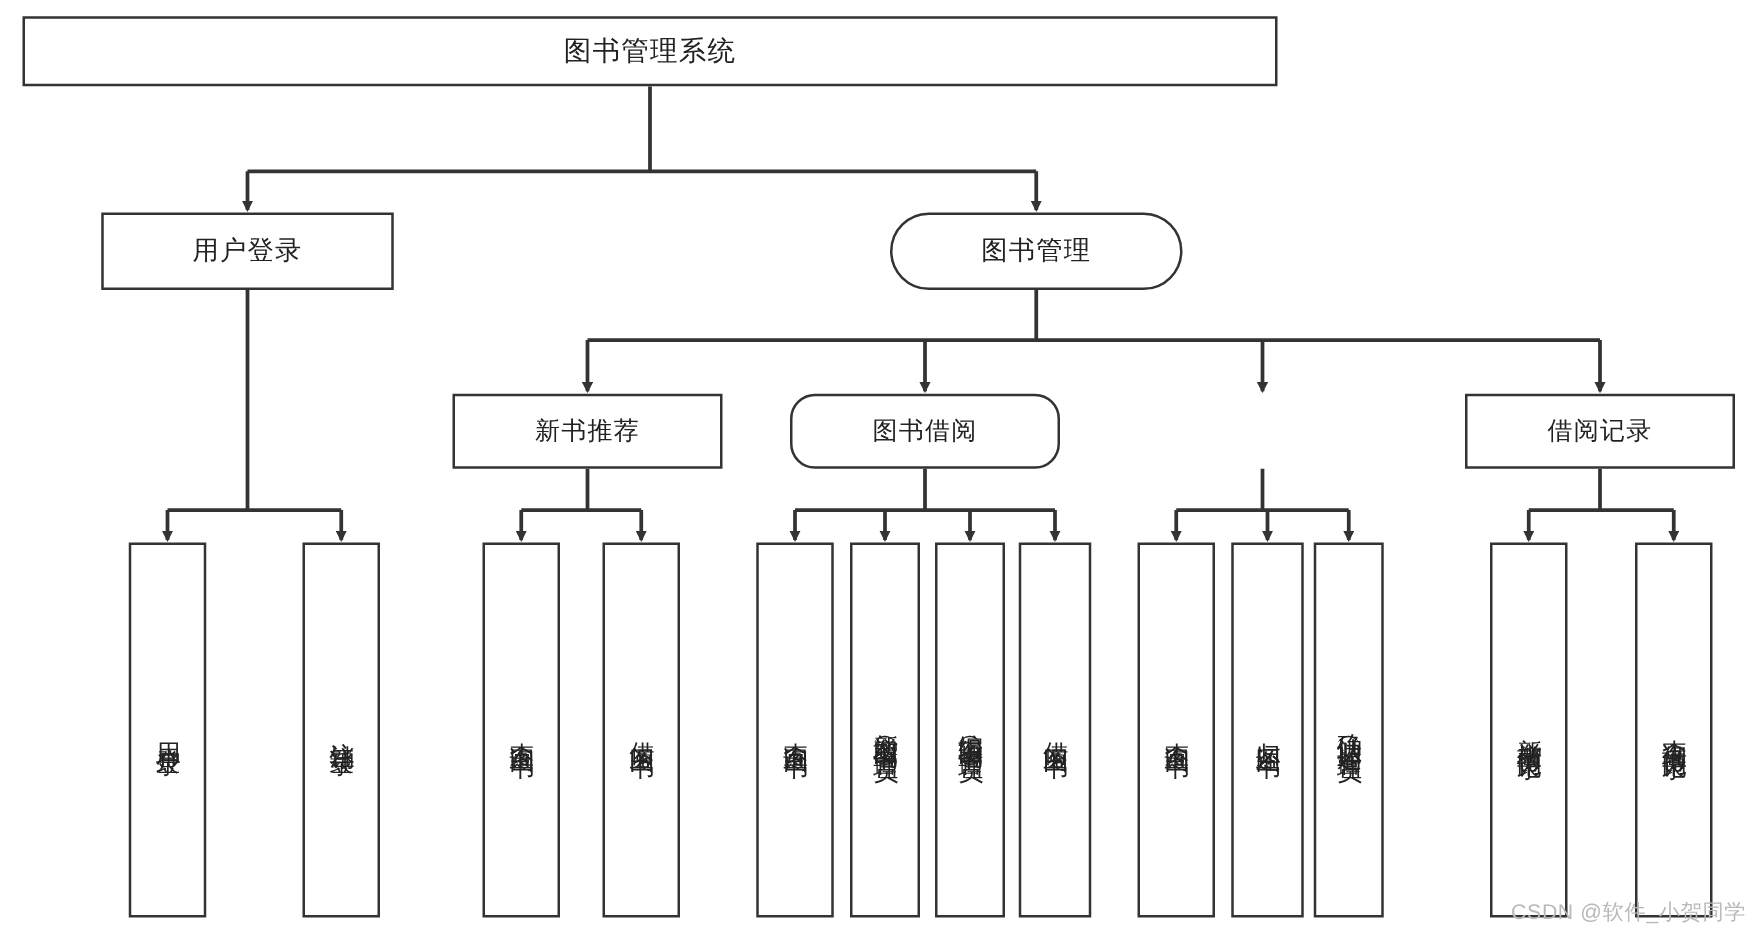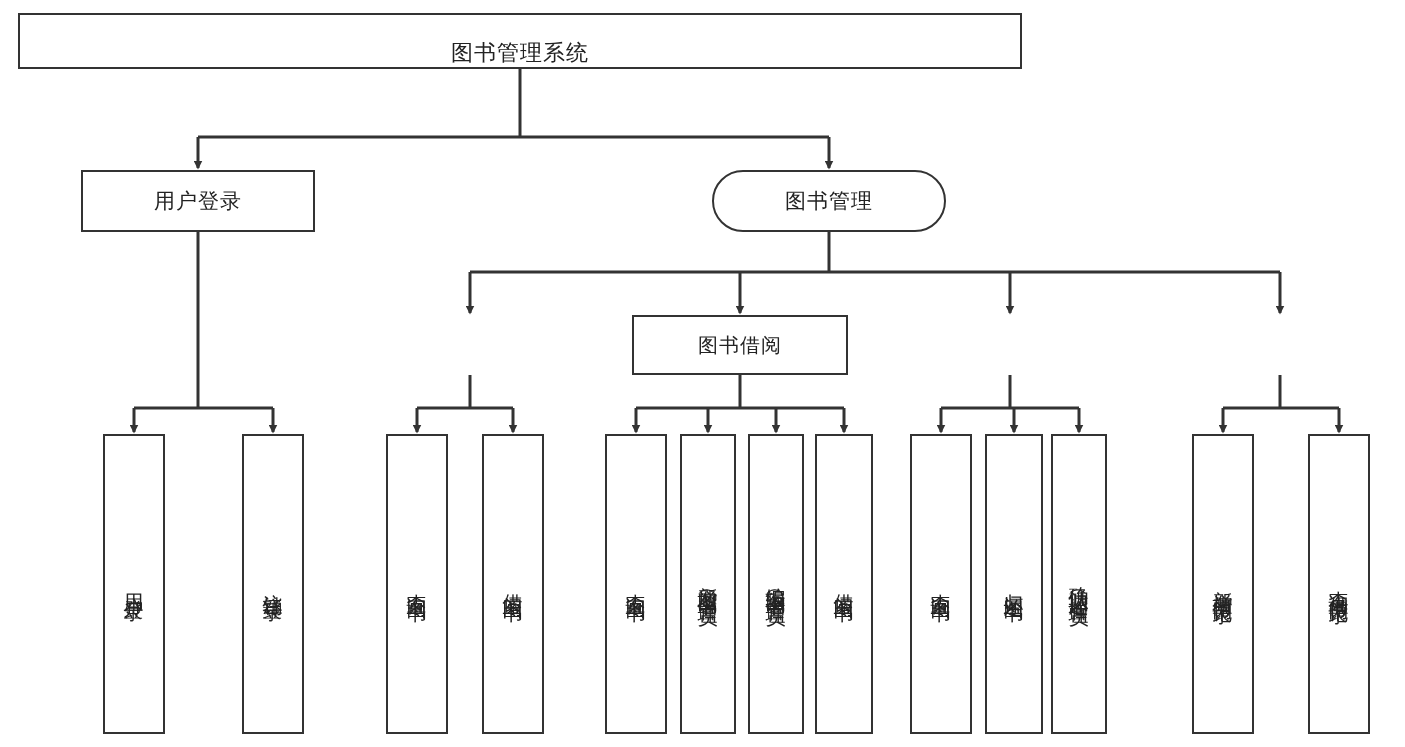--- a/index.html
+++ b/index.html
@@ -113,33 +113,39 @@
         <path d="M 941 408 L 941 432" marker-end="url(#arrowhead)"></path>
         <path d="M 1014 408 L 1014 432" marker-end="url(#arrowhead)"></path>
         <path d="M 1079 408 L 1079 432" marker-end="url(#arrowhead)"></path>
         <path d="M 1280 375 L 1280 408"></path>
         <path d="M 1223 408 L 1339 408"></path>
         <path d="M 1223 408 L 1223 432" marker-end="url(#arrowhead)"></path>
         <path d="M 1339 408 L 1339 432" marker-end="url(#arrowhead)"></path>
       </g>
   </svg>
 
-  <div class="node root" id="node-root" style="left: 18px; top: 13px; width: 1004px; height: 56px; align-items: flex-end;">
+  <div class="node root" id="node-root" style="left: 18px; top: 13px; width: 1004px; height: 56px;">
     <span class="label">图书管理系统</span>
   </div>
 
   <div class="node level2" id="l2-0" style="left: 81px; top: 170px; width: 234px; height: 62px;">
     <span class="label">用户登录</span>
   </div>
   <div class="node level2" id="l2-1" style="left: 712px; top: 170px; width: 234px; height: 62px; border-radius: 31px;">
     <span class="label">图书管理</span>
   </div>
 
-  <div class="node level3" id="l3-1" style="left: 632px; top: 315px; width: 216px; height: 60px;">
+  <div class="node level3" id="l3-0" style="left: 362px; top: 315px; width: 216px; height: 60px;">
+    <span class="label">新书推荐</span>
+  </div>
+  <div class="node level3" id="l3-1" style="left: 632px; top: 315px; width: 216px; height: 60px; border-radius: 20px;">
     <span class="label">图书借阅</span>
+  </div>
+  <div class="node level3" id="l3-3" style="left: 1172px; top: 315px; width: 216px; height: 60px;">
+    <span class="label">借阅记录</span>
   </div>
 
   <div class="node leaf" id="leaf-0" style="left: 103px; top: 434px; width: 62px; height: 300px;">
     <span class="label">用户登录</span>
   </div>
   <div class="node leaf" id="leaf-1" style="left: 242px; top: 434px; width: 62px; height: 300px;">
     <span class="label">注销登录</span>
   </div>
   <div class="node leaf" id="leaf-2" style="left: 386px; top: 434px; width: 62px; height: 300px;">
     <span class="label">查询图书</span>
@@ -168,13 +174,14 @@
   <div class="node leaf" id="leaf-10" style="left: 1051px; top: 434px; width: 56px; height: 300px;">
     <span class="label">确认归还（管理员）</span>
   </div>
   <div class="node leaf" id="leaf-11" style="left: 1192px; top: 434px; width: 62px; height: 300px;">
     <span class="label">新增借阅记录</span>
   </div>
   <div class="node leaf" id="leaf-12" style="left: 1308px; top: 434px; width: 62px; height: 300px;">
     <span class="label">查询借阅记录</span>
   </div>
 
+  <div class="watermark">CSDN @软件_小贺同学</div>
 </div>
 
 </body></html>

